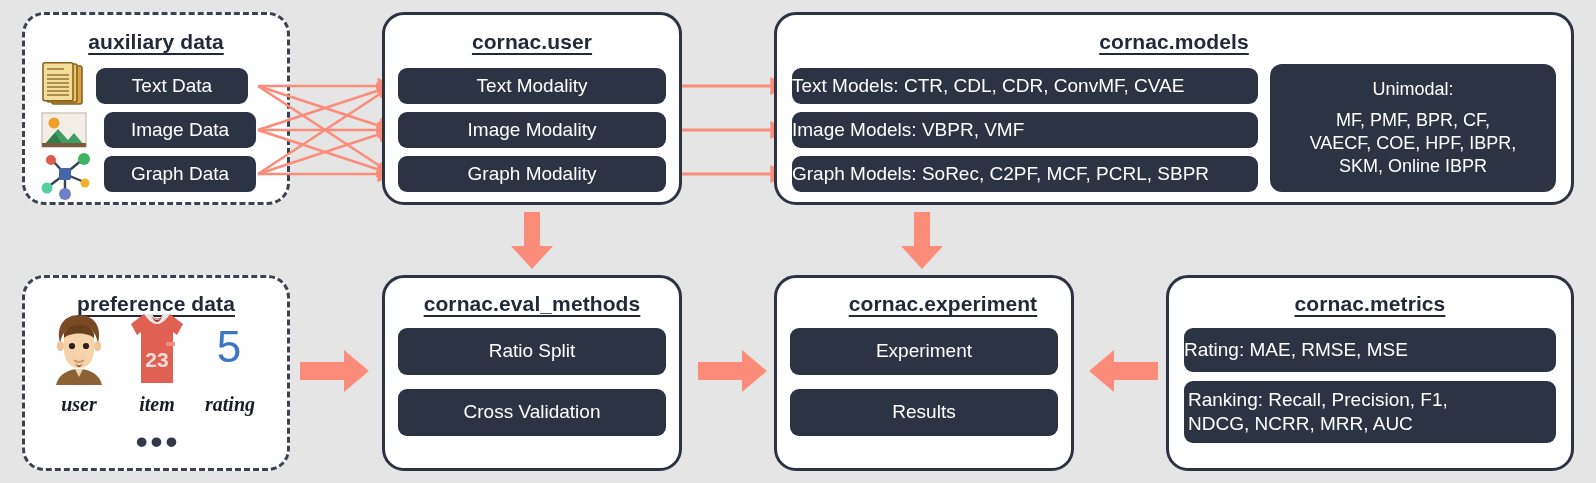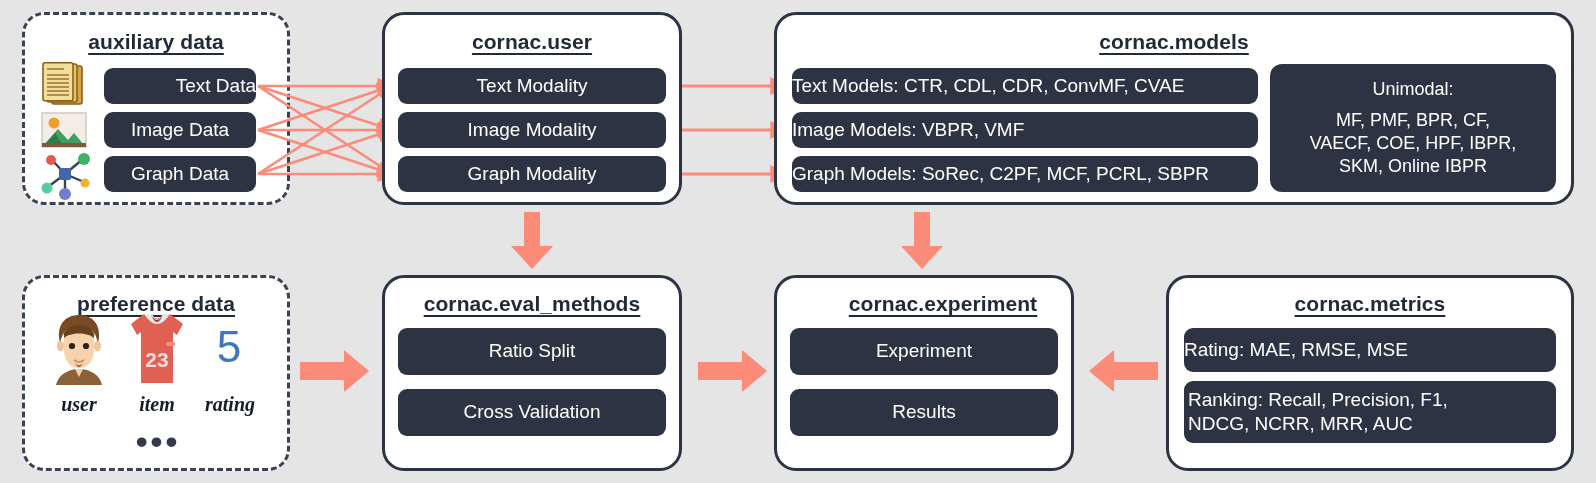--- a/index.html
+++ b/index.html
@@ -145,27 +145,27 @@
       </g>
       <rect x="21" y="16" width="12" height="12" rx="2" fill="#4266a8"></rect>
       <circle cx="13" cy="8" r="5" fill="#e05a4e"></circle>
       <circle cx="46" cy="7" r="6" fill="#3fb563"></circle>
       <circle cx="9" cy="36" r="5.5" fill="#55cfa0"></circle>
       <circle cx="47" cy="31" r="4.5" fill="#f0b429"></circle>
       <circle cx="27" cy="42" r="6" fill="#6f7fc9"></circle>
     </svg>
   </div>
 
-  <div class="chip center" style="left:104px; top:68px;  width:152px; height:36px;justify-content:flex-end;">
+  <div class="chip center" style="left:96px; top:68px;  width:152px; height:36px;">
       <span>Text Data</span>
     </div>
   <div class="chip center" style="left:104px; top:112px; width:152px; height:36px;">
       <span>Image Data</span>
     </div>
-  <div class="chip center" style="left:104px; top:156px; width:152px; height:36px;">
+  <div class="chip center" style="left:104px; top:156px; width:152px; height:36px;border-radius:8px;">
       <span>Graph Data</span>
     </div>
 
   <svg class="wires" width="1596" height="483" style="pointer-events:none;">
     <defs>
       <marker id="tipA" markerWidth="7" markerHeight="7" refX="5.6" refY="3.2" orient="auto">
         <path d="M0,0 L7,3.2 L0,6.4 z" fill="#fc8c7a"></path>
       </marker>
     </defs>
     <g stroke="#fc8c7a" stroke-width="2.6" fill="none" marker-end="url(#tipA)">

